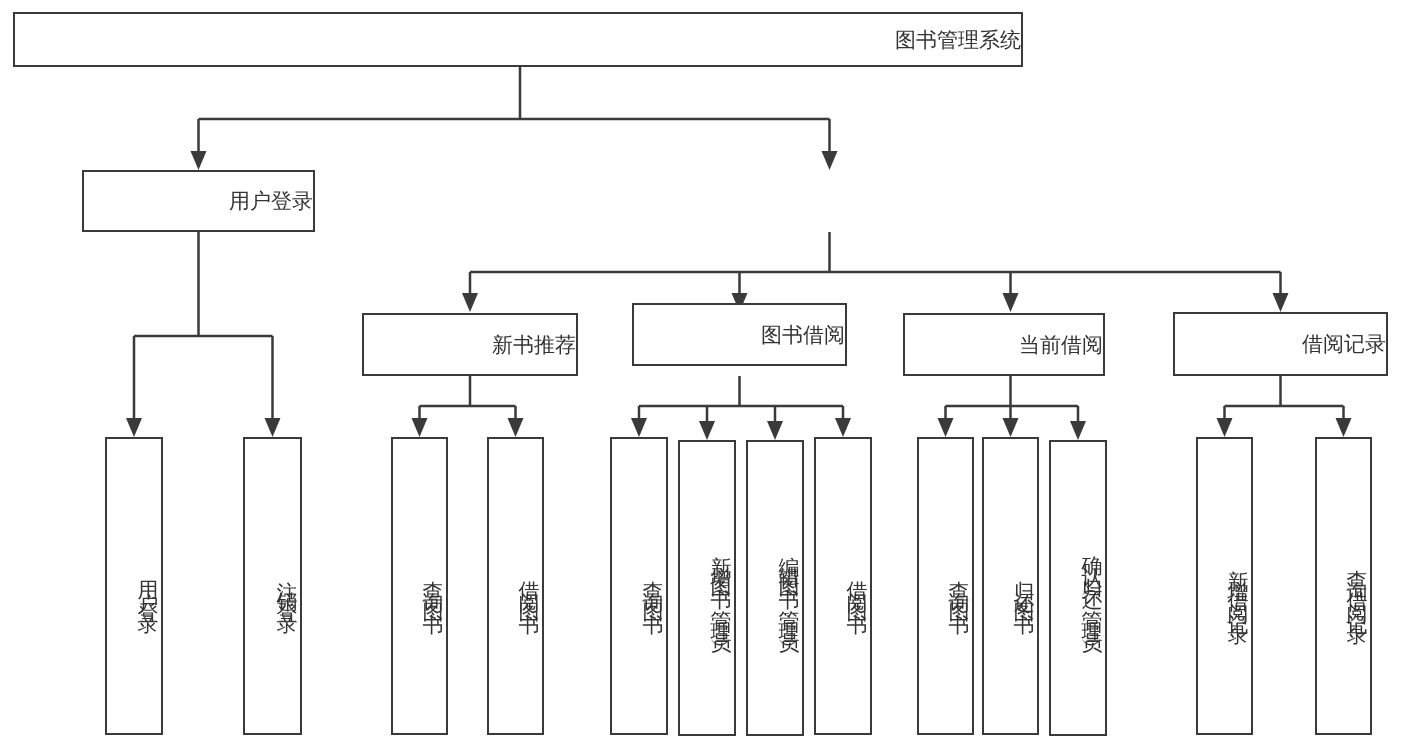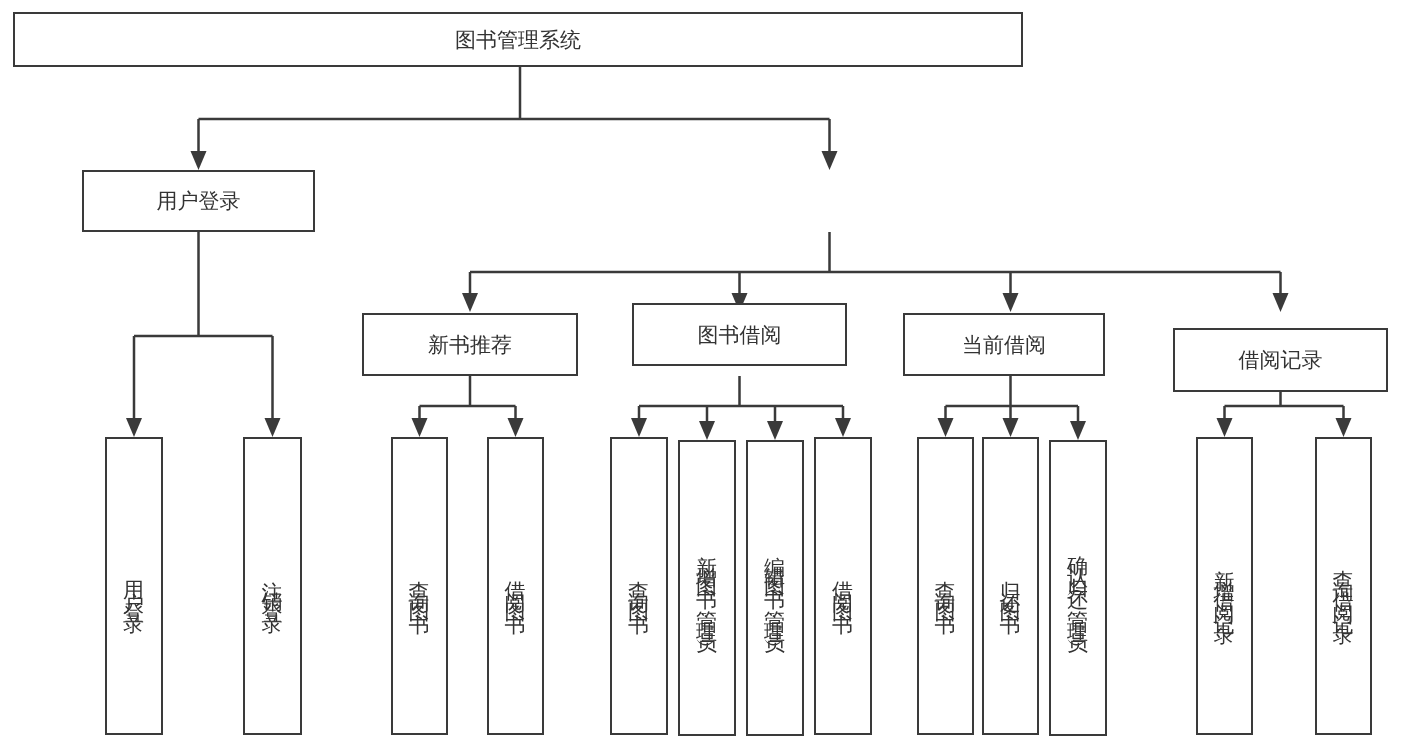--- a/index.html
+++ b/index.html
@@ -5,21 +5,21 @@
   html,body { margin:0; padding:0; background:#ffffff; }
   body { font-family:"Liberation Sans","DejaVu Sans",sans-serif; }
   .canvas {
     position:relative; width:1405px; height:747px;
     background:#ffffff; overflow:hidden;
   }
   .connectors { position:absolute; left:0; top:0; width:1405px; height:747px; }
   .box {
     position:absolute; box-sizing:border-box;
     background:#ffffff; border:2.5px solid #3a3a3a;
-    display:flex; align-items:center; justify-content:center;
+    display:flex; align-items:center; justify-content:flex-end;
     color:#333333; font-size:21px; text-align:center;
     line-height:1.2; white-space:nowrap;
   }
   .box.root  { border-width:2px; }
   .vbox span {
     writing-mode:vertical-rl; text-orientation:mixed;
     letter-spacing:11px; white-space:nowrap;
   }
   .watermark {
     position:absolute; right:6px; bottom:5px;
@@ -76,21 +76,21 @@
 
   <div class="box" style="left:362px;top:313px;width:216px;height:63px;">
     <span>新书推荐</span>
   </div>
   <div class="box" style="left:632px;top:303px;width:215px;height:63px;">
     <span>图书借阅</span>
   </div>
   <div class="box" style="left:903px;top:313px;width:202px;height:63px;">
     <span>当前借阅</span>
   </div>
-  <div class="box" style="left:1173px;top:328px;width:215px;height:64px;">
+  <div class="box" style="left:1173px;top:312px;width:215px;height:64px;">
     <span>借阅记录</span>
   </div>
 
   <div class="box vbox" style="left:105px;top:437px;width:58px;height:298px;">
     <span>用户登录</span>
   </div>
   <div class="box vbox" style="left:243px;top:437px;width:59px;height:298px;">
     <span>注销登录</span>
   </div>
 

